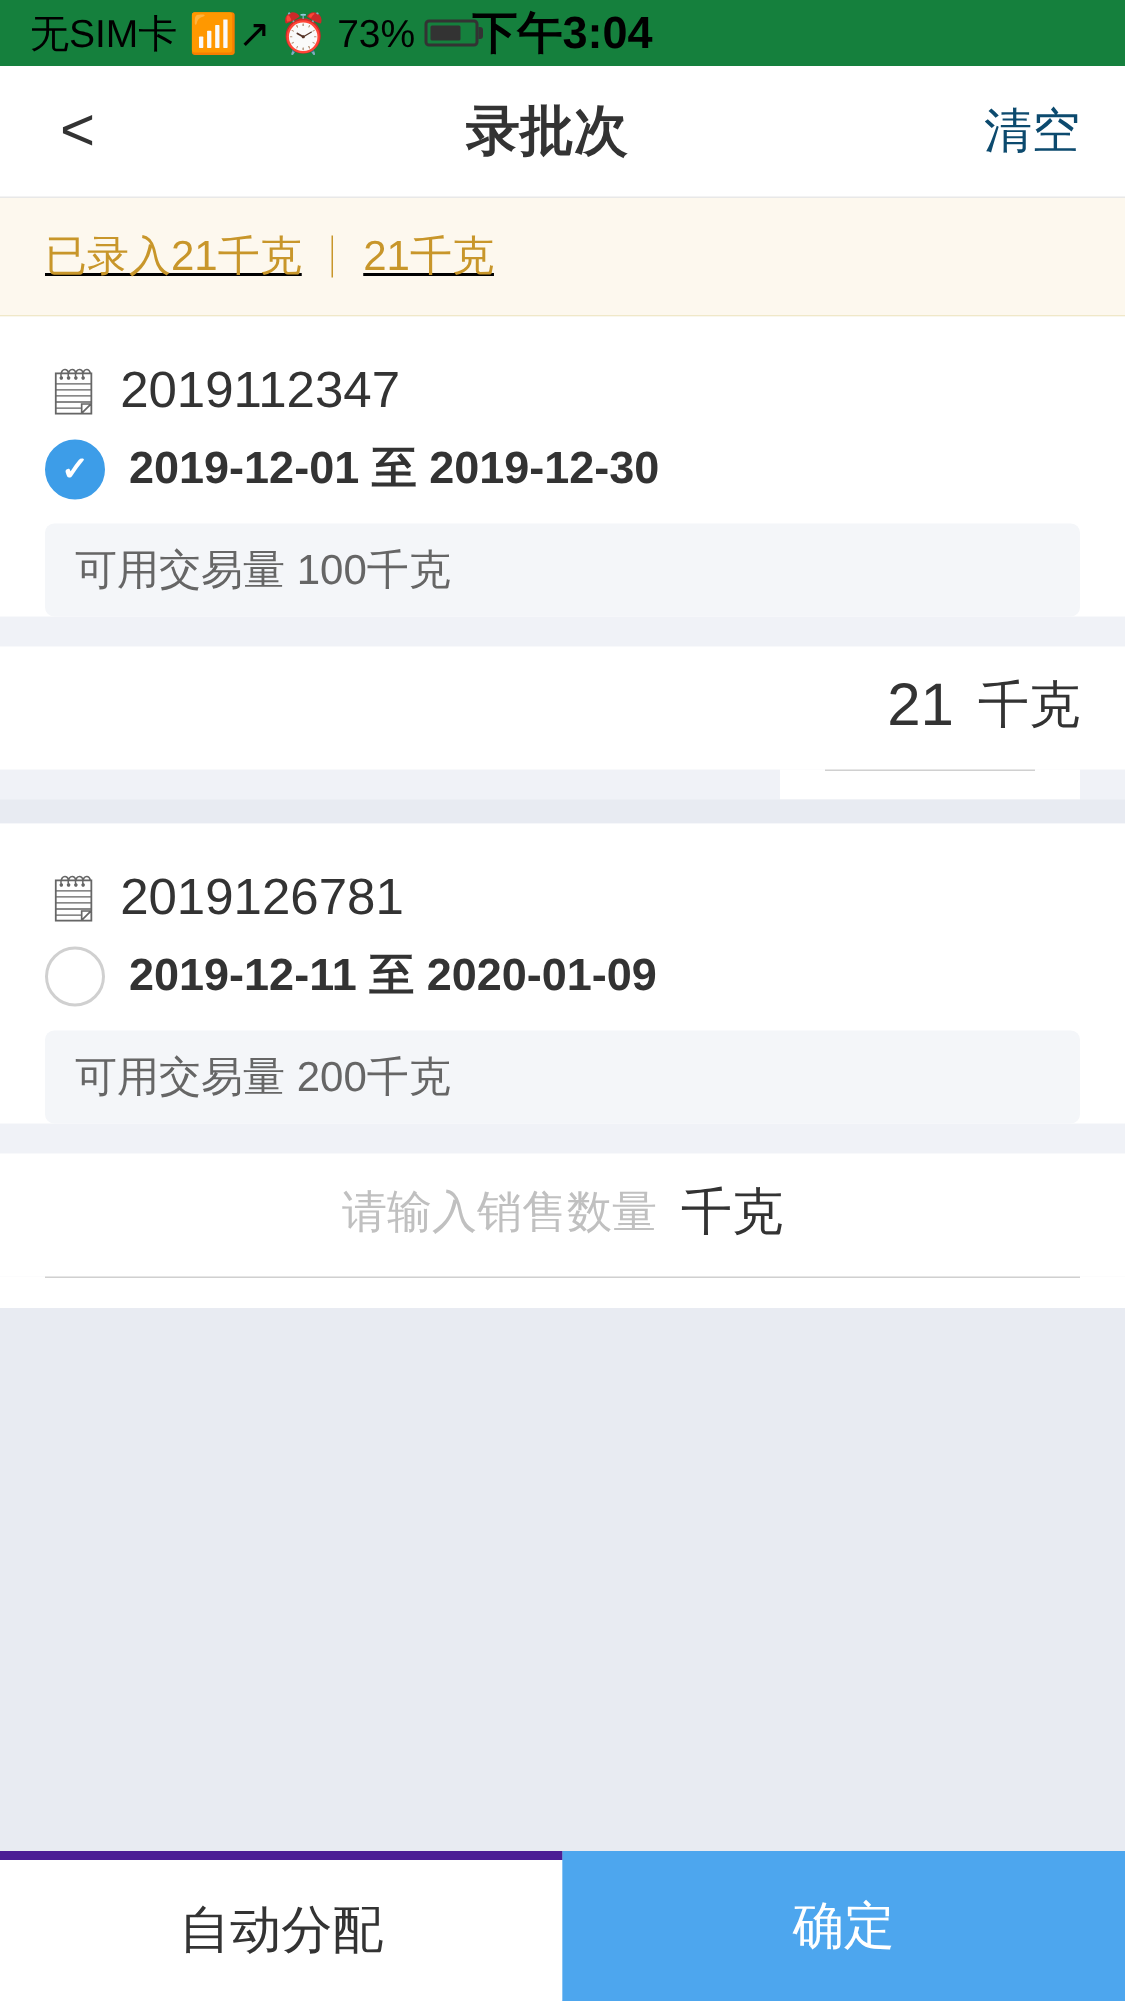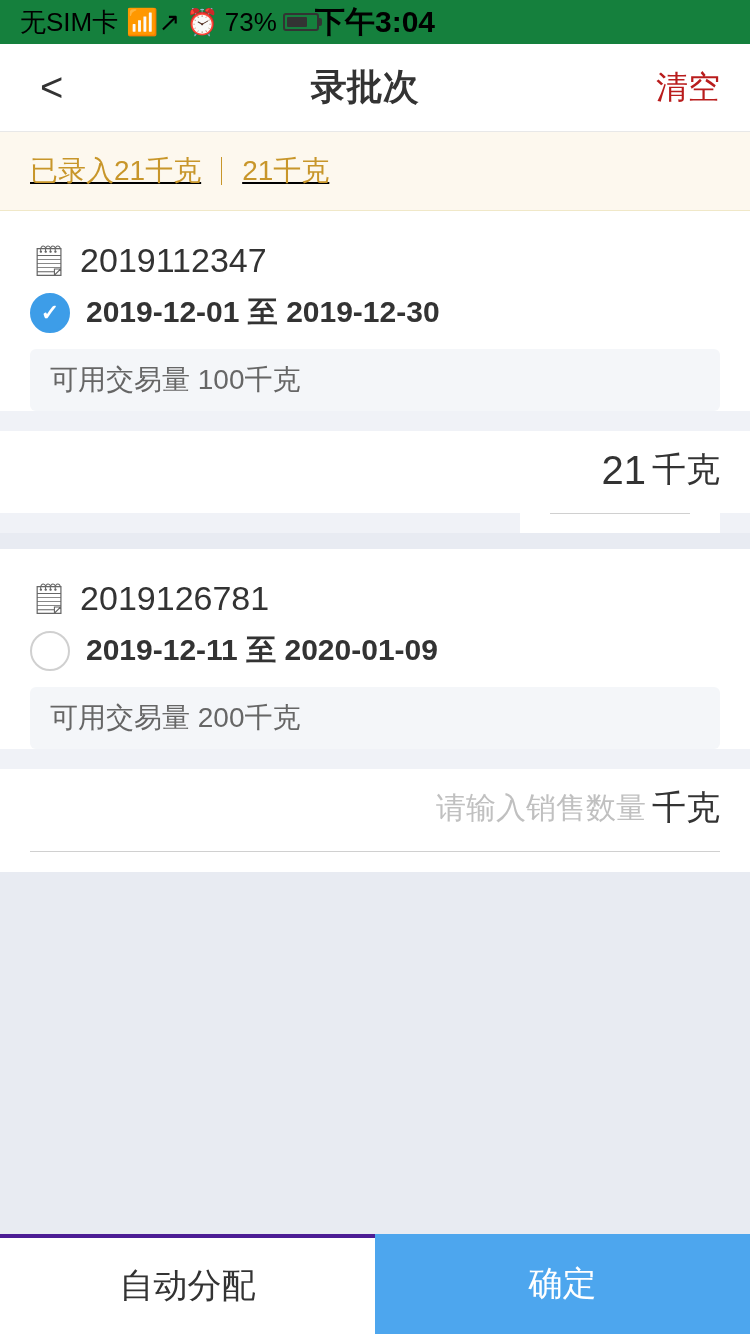--- a/index.html
+++ b/index.html
@@ -87,21 +87,21 @@
       cursor: pointer;
       padding: 10px;
     }
     .nav-title {
       font-size: 36px;
       font-weight: 600;
       color: #333;
     }
     .nav-clear {
       font-size: 32px;
-      color: #b91c1c;
+      color: #0c4a6e;
       cursor: pointer;
     }
 
     
     .info-banner {
       background: #fdf8ee;
       padding: 20px 30px;
       display: flex;
       align-items: center;
       gap: 20px;
@@ -178,21 +178,21 @@
       color: #666;
       margin-bottom: 20px;
     }
 
     
     .qty-input-row {
       display: flex;
       align-items: center;
       justify-content: flex-end;
       padding: 16px 30px 20px 30px;
-      gap: 6px;
+      gap: 16px;
     }
     .qty-value {
       font-size: 40px;
       color: #333;
       font-weight: 500;
     }
     .qty-unit {
       font-size: 34px;
       color: #333;
     }
@@ -223,21 +223,21 @@
       display: flex;
     }
     .footer-auto {
       flex: 1;
       background: #fff;
       display: flex;
       align-items: center;
       justify-content: center;
       font-size: 34px;
       color: #333;
-      border-top: 4px solid #4c1d95;
+      border-top: 6px solid #4c1d95;
       cursor: pointer;
     }
     .footer-confirm {
       flex: 1;
       background: #4da6ee;
       display: flex;
       align-items: center;
       justify-content: center;
       font-size: 34px;
       color: #fff;
@@ -308,21 +308,21 @@
       <span class="batch-icon">🗒</span>
       <span class="batch-id">2019126781</span>
     </div>
     <div class="batch-date-row">
       <div class="radio-circle"></div>
       <span class="batch-date">2019-12-11 至 2020-01-09</span>
     </div>
     <div class="available-qty">可用交易量 200千克</div>
   </div>
 
-  <div class="qty-input-row" style="background:#fff;">
+  <div class="qty-input-row" style="background:#fff;justify-content:center;">
     <span class="qty-input-placeholder">请输入销售数量</span>
     <span class="qty-unit"> 千克</span>
   </div>
   <div style="background:#fff; padding-bottom:20px;">
     <div style="height:1px; background:#d0d0d0; margin: 0 30px;"></div>
   </div>
 
   <div style="height: 500px; background: #e8ebf2;"></div>
 
 </div>

